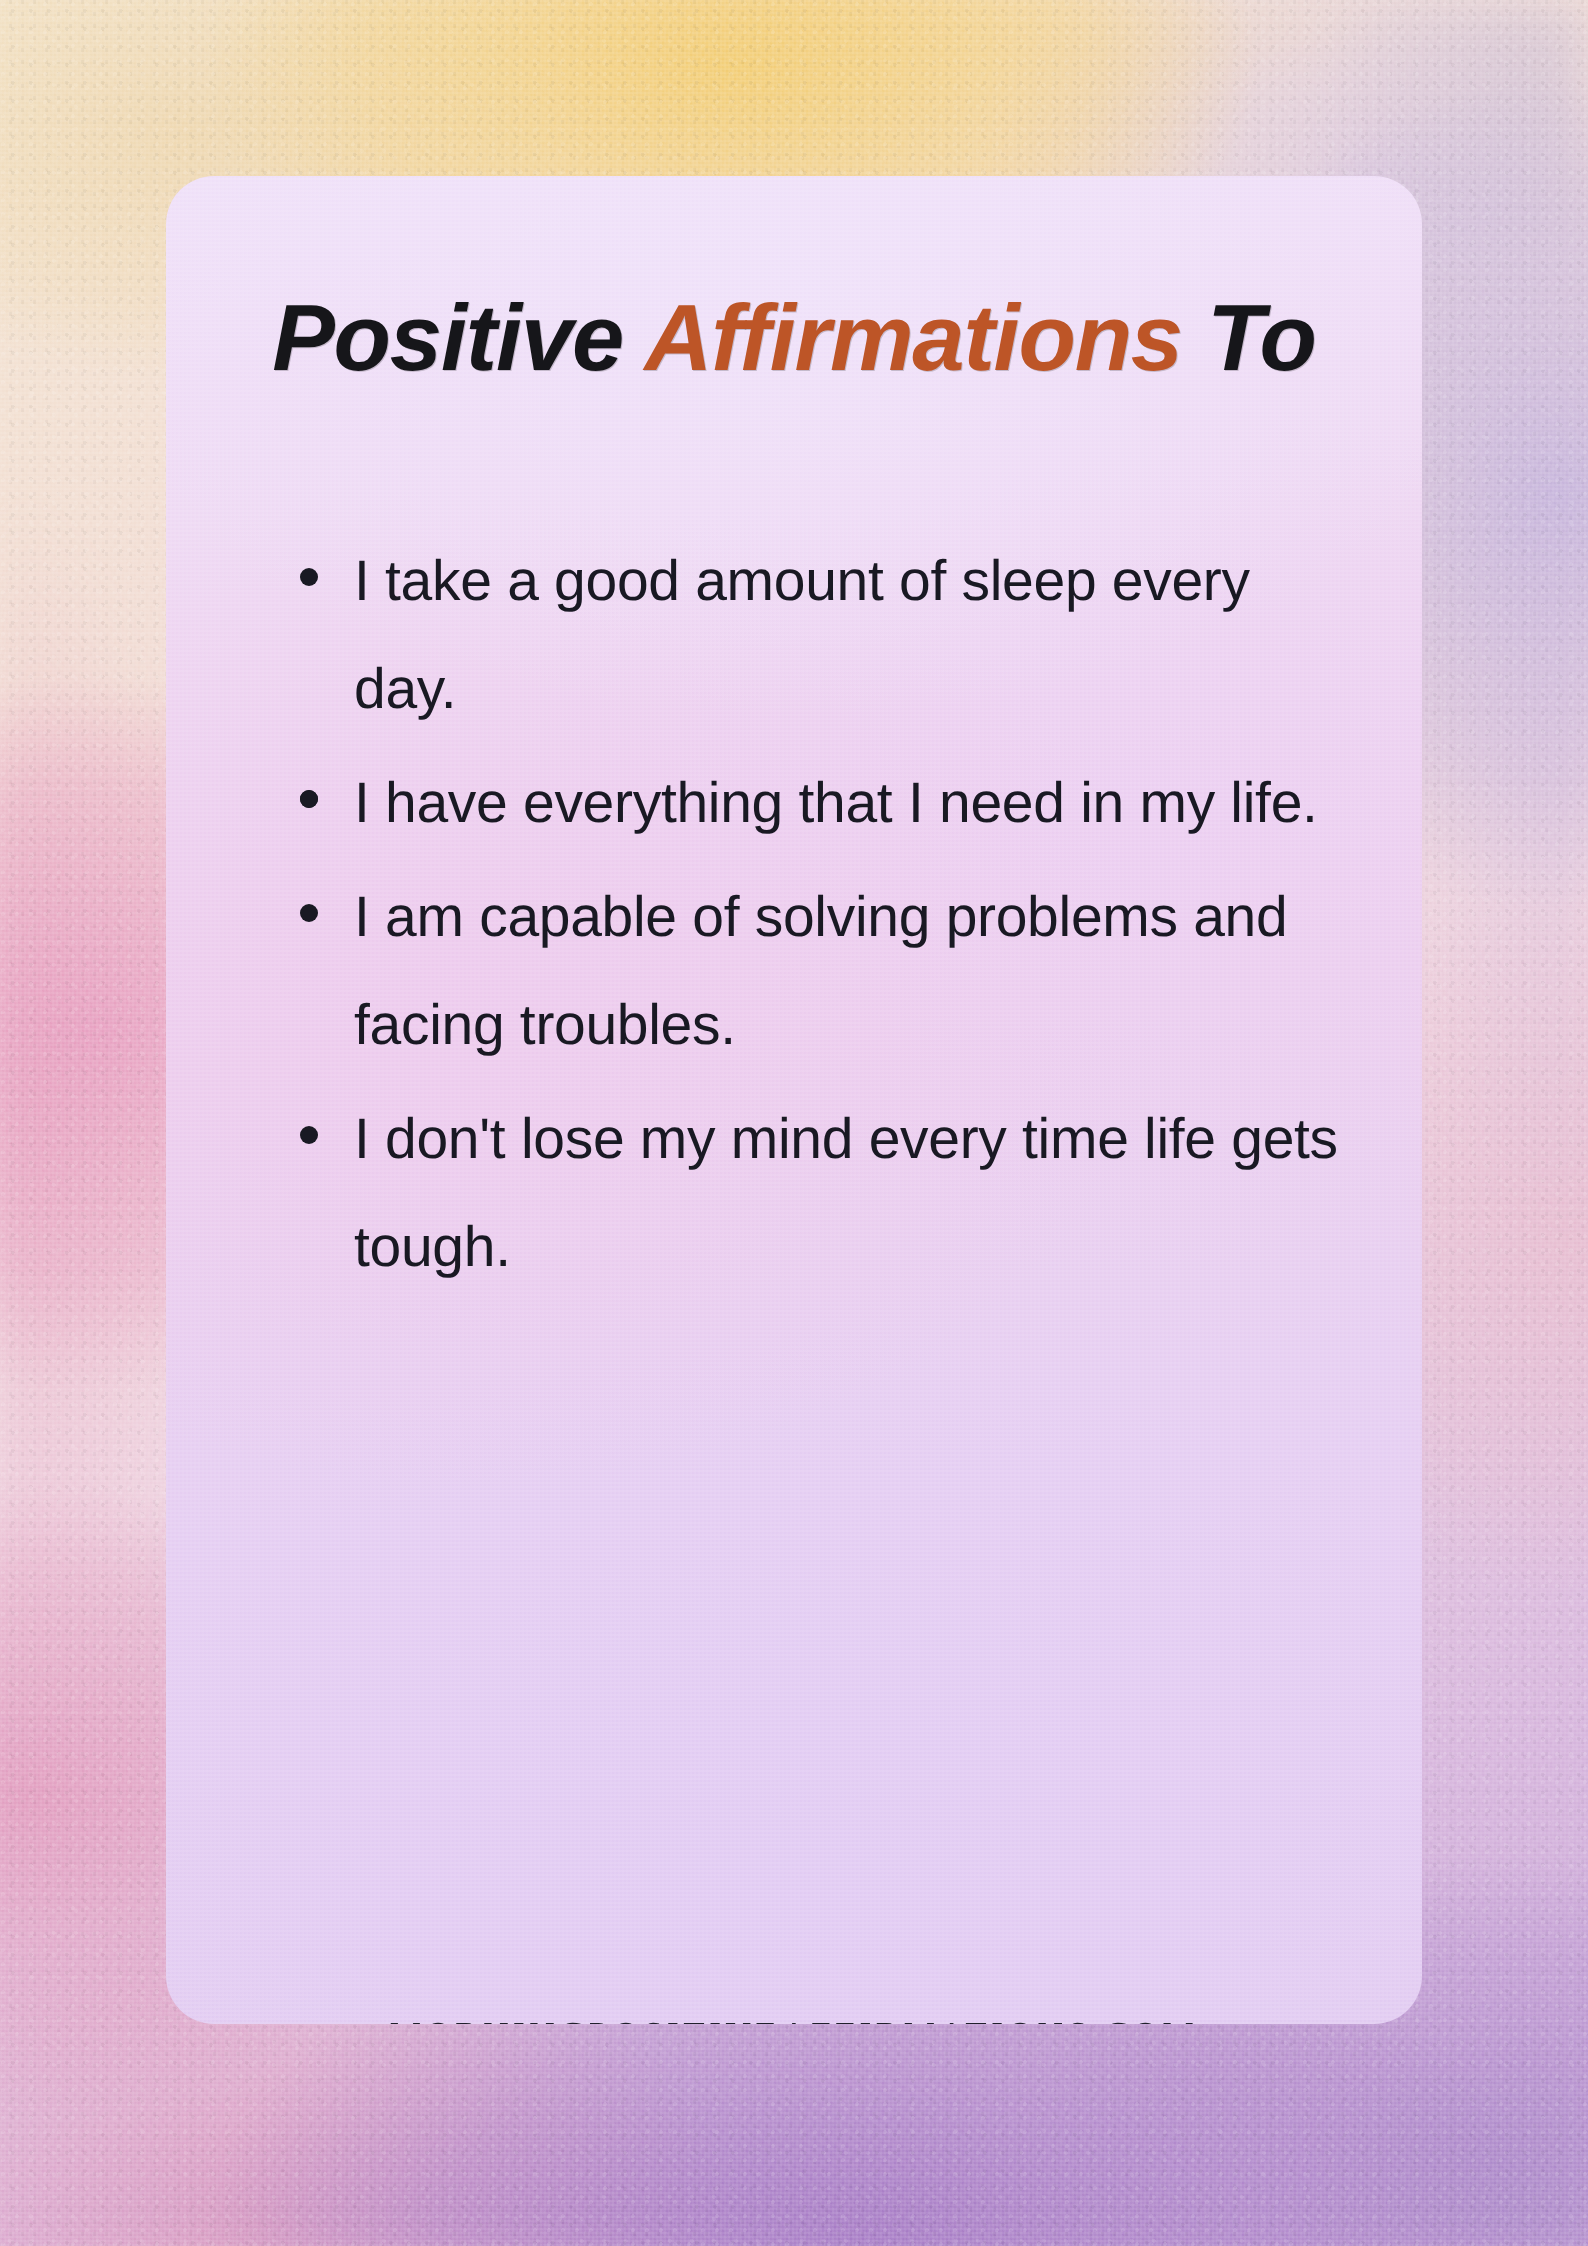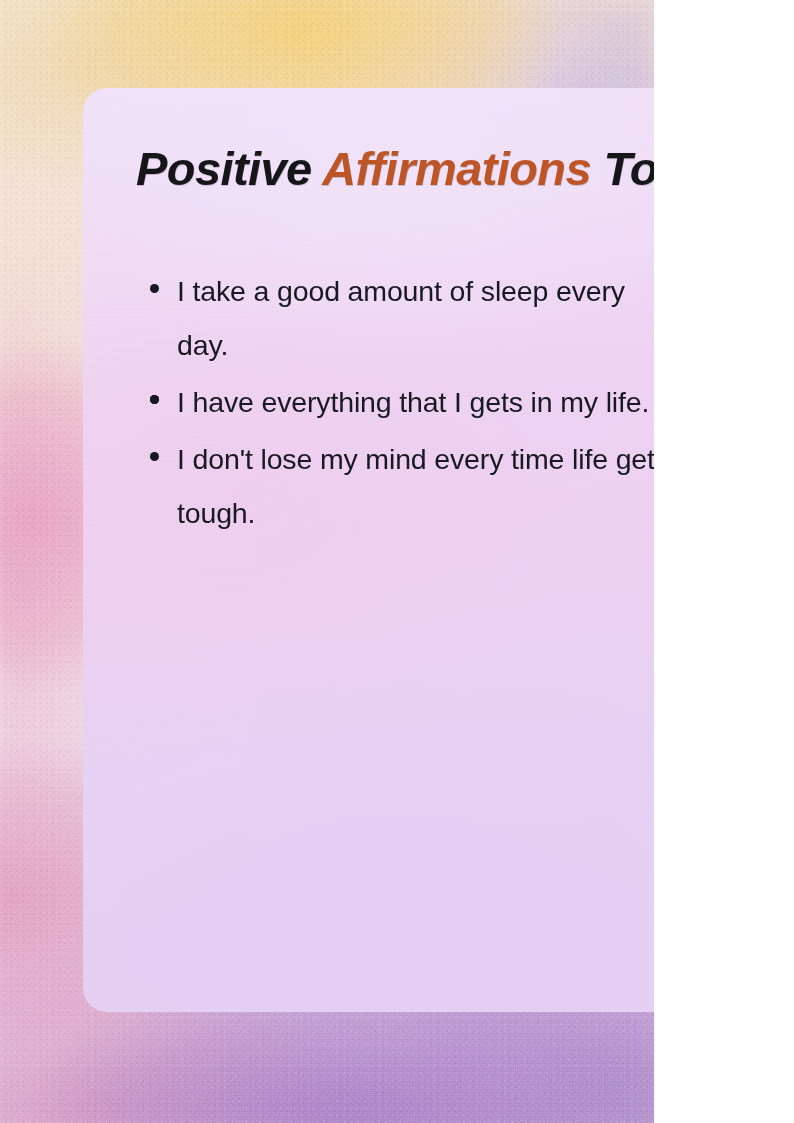--- a/index.html
+++ b/index.html
@@ -7,21 +7,21 @@
 
   html, body {
     width:794px; height:1123px;
     overflow:hidden;
     font-family:"Liberation Sans", sans-serif;
   }
 
   
   .poster {
     position:relative;
-    width:654px;
+    width:794px;
     height:1123px;
     background:#EFE2E8;
     overflow:hidden;
   }
 
   .wash {
     position:absolute;
     inset:0;
     pointer-events:none;
   }
@@ -196,21 +196,25 @@
       <ul class="affirmations">
         <li class="affirmation">
           <span class="bullet"></span>
           <span>I take a good amount of sleep every day.</span>
         </li>
         <li class="affirmation">
           <span class="bullet"></span>
         </li>
         <li class="affirmation">
           <span class="bullet"></span>
-          <span>I have everything that I gets in my life.</span>
+          <span>I have everything that I need in my life.</span>
+        </li>
+        <li class="affirmation">
+          <span class="bullet"></span>
+          <span>I am capable of solving problems and facing troubles.</span>
         </li>
         <li class="affirmation">
           <span class="bullet"></span>
           <span>I don't lose my mind every time life gets tough.</span>
         </li>
       </ul>
 
       <div class="footer">MORNINGPOSITIVEAFFIRMATIONS.COM</div>
 
     </div>

